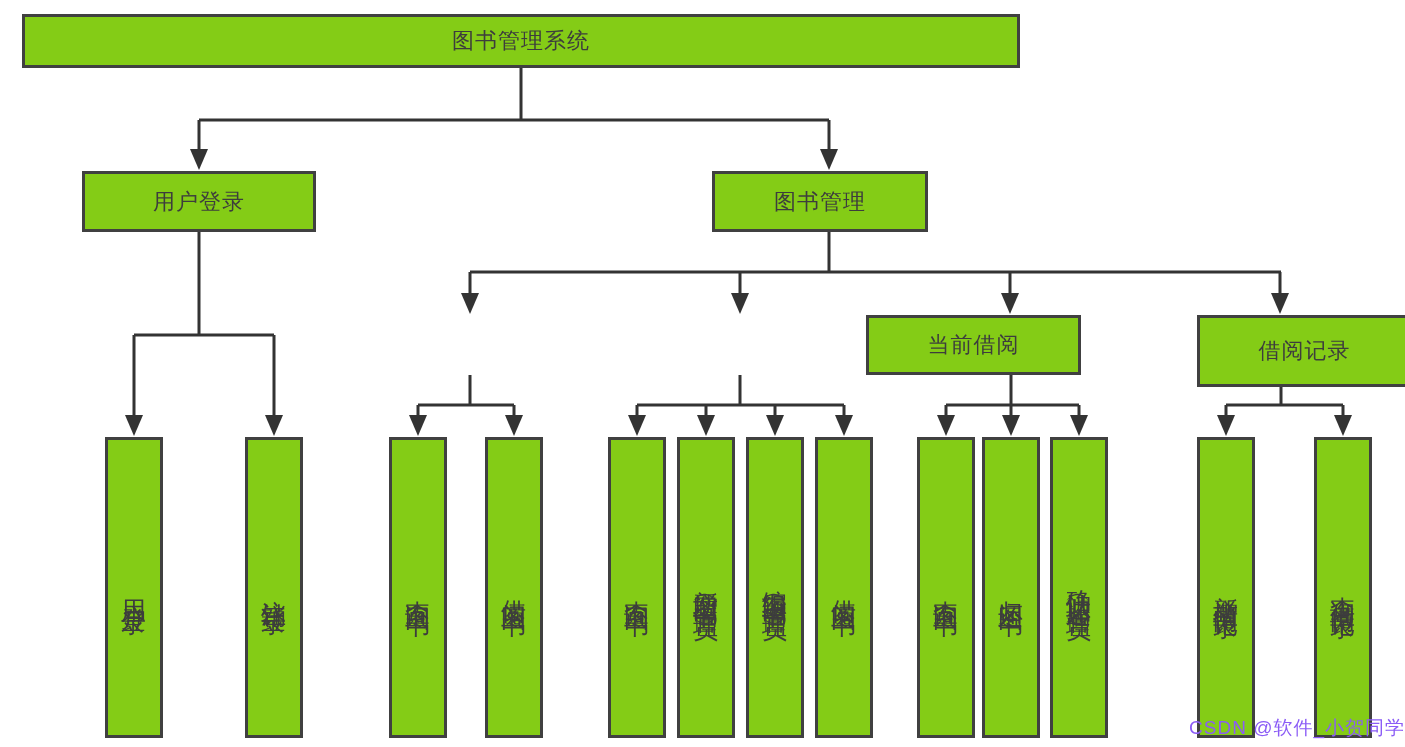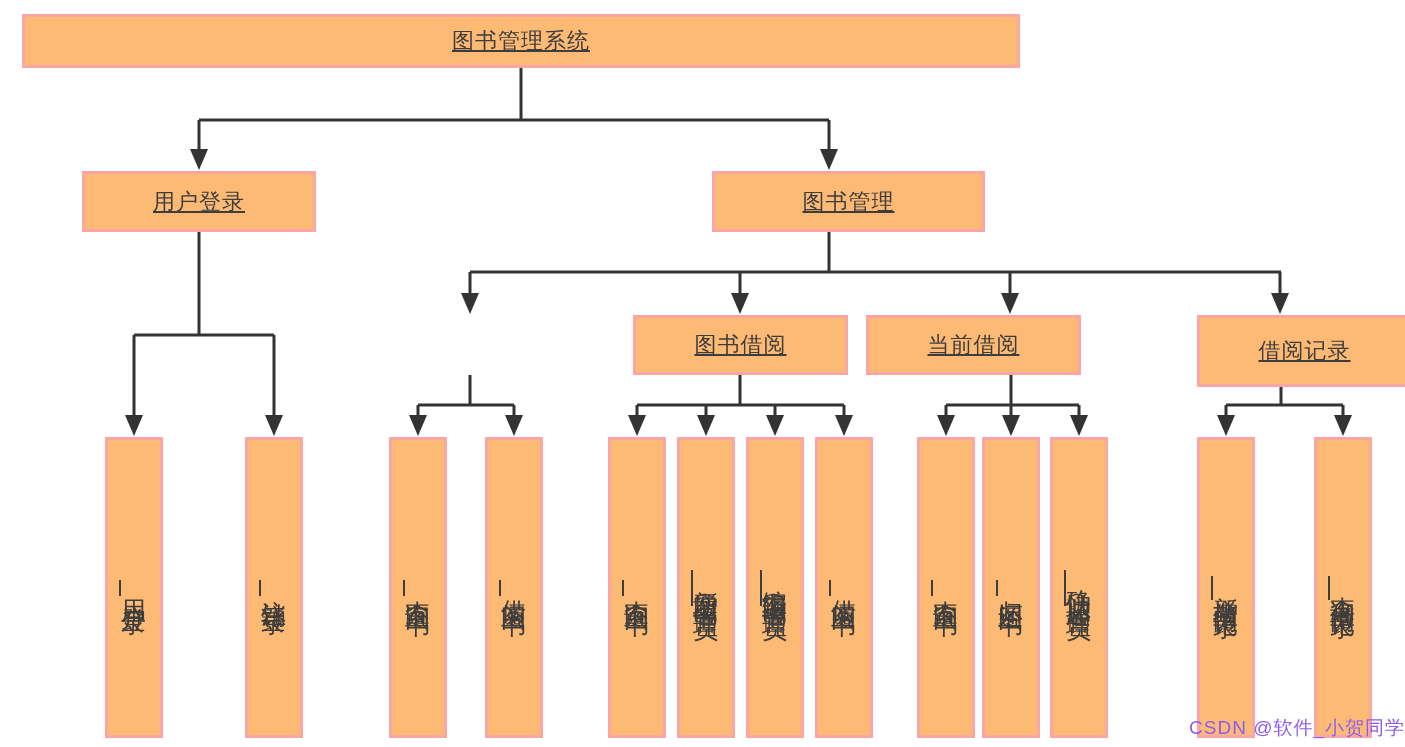--- a/index.html
+++ b/index.html
@@ -19,25 +19,24 @@
     position: absolute;
     left: 0;
     top: 0;
     width: 1405px;
     height: 747px;
     pointer-events: none;
   }
   .node {
     position: absolute;
     box-sizing: border-box;
-    border: 3px solid #fca5a5;
-    background: #fdba74;
+    border: 3px solid #404040;
+    background: #84cc16;
     color: #3d3d3d;
     z-index: 1;
-    text-decoration: underline;
   }
   .node.h {
     display: flex;
     align-items: center;
     justify-content: center;
     font-size: 22px;
     letter-spacing: 1px;
   }
   .node.v {
     top: 437px;
@@ -93,23 +92,22 @@
       <polygon points="1002,415 1020,415 1011,436"></polygon>
       <polygon points="1070,415 1088,415 1079,436"></polygon>
       <polygon points="1217,415 1235,415 1226,436"></polygon>
       <polygon points="1334,415 1352,415 1343,436"></polygon>
     </g>
   </svg>
 
   <div class="node h" style="left:22px; top:14px; width:998px; height:54px;">图书管理系统</div>
 
   <div class="node h" style="left:82px; top:171px; width:234px; height:61px;">用户登录</div>
-  <div class="node h" style="left:712px; top:171px; width:273px; height:61px;">图书管理</div>
+  <div class="node h" style="left:712px; top:171px; width:216px; height:61px;">图书管理</div>
 
-  <div class="node h" style="left:633px; top:315px; width:215px; height:60px;">图书借阅</div>
   <div class="node h" style="left:866px; top:315px; width:215px; height:60px;">当前借阅</div>
   <div class="node h" style="left:1173px; top:315px; width:215px; height:72px;margin-left:24px;">借阅记录</div>
 
   <div class="node v" style="left:105px;">用户登录</div>
   <div class="node v" style="left:245px;">注销登录</div>
 
   <div class="node v" style="left:389px;">查询图书</div>
   <div class="node v" style="left:485px;">借阅图书</div>
 
   <div class="node v" style="left:608px;">查询图书</div>

